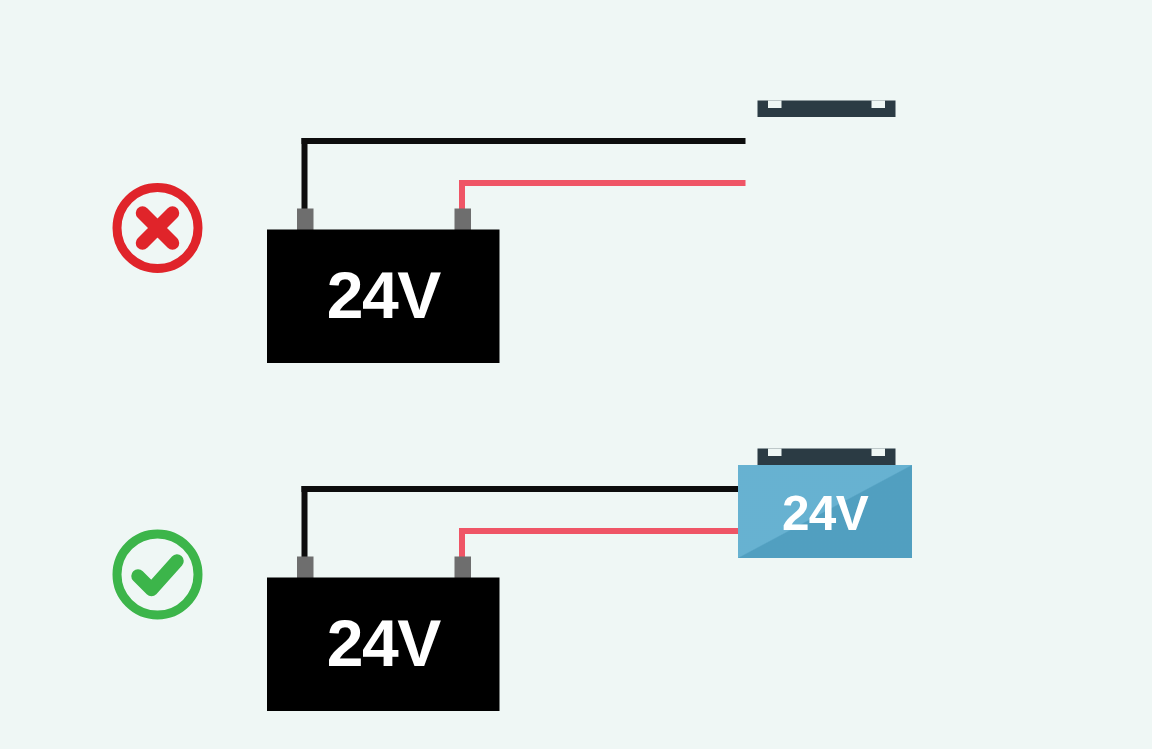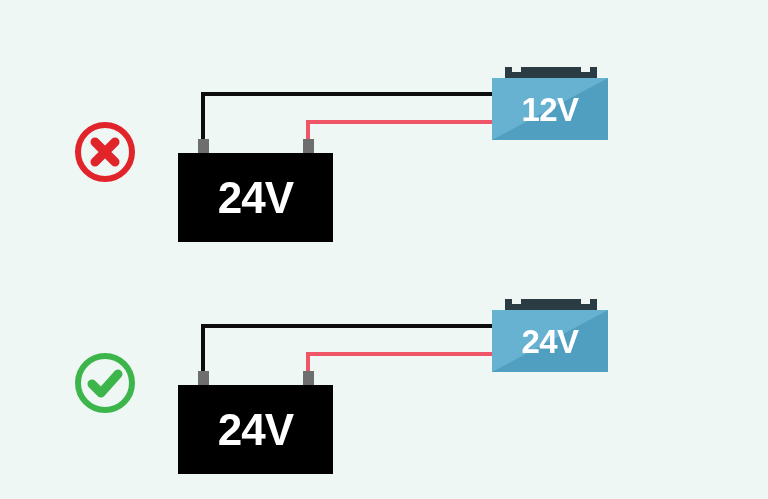--- a/index.html
+++ b/index.html
@@ -93,24 +93,20 @@
 
   <div class="battery" style="left:178px;top:153px;width:155px;height:89px;">
     <span class="battery-label">24V</span>
   </div>
 
   <div class="converter-cap" style="left:505px;top:67px;width:92px;height:11px;">
     <span class="cap-notch" style="left:7px;"></span>
     <span class="cap-notch" style="right:7px;"></span>
   </div>
 
-  <div class="converter" style="left:492px;top:78px;width:116px;height:62px;">
-    <span class="sheen"></span>
-    <span class="converter-label">12V</span>
-  </div>
 
   <div class="status-icon" style="left:73px;top:351px;">
     <svg viewBox="0 0 64 64" xmlns="http://www.w3.org/2000/svg">
       <circle cx="32" cy="32" r="27" fill="none" stroke="#3cb54a" stroke-width="6"></circle>
       <path d="M19 33 L28 42 L45 23" fill="none" stroke="#3cb54a" stroke-width="9" stroke-linecap="round" stroke-linejoin="round"></path>
     </svg>
   </div>
 
   <div class="wire" style="left:201px;top:324px;width:4px;height:58px;"></div>
   <div class="wire" style="left:201px;top:324px;width:296px;height:4px;"></div>

